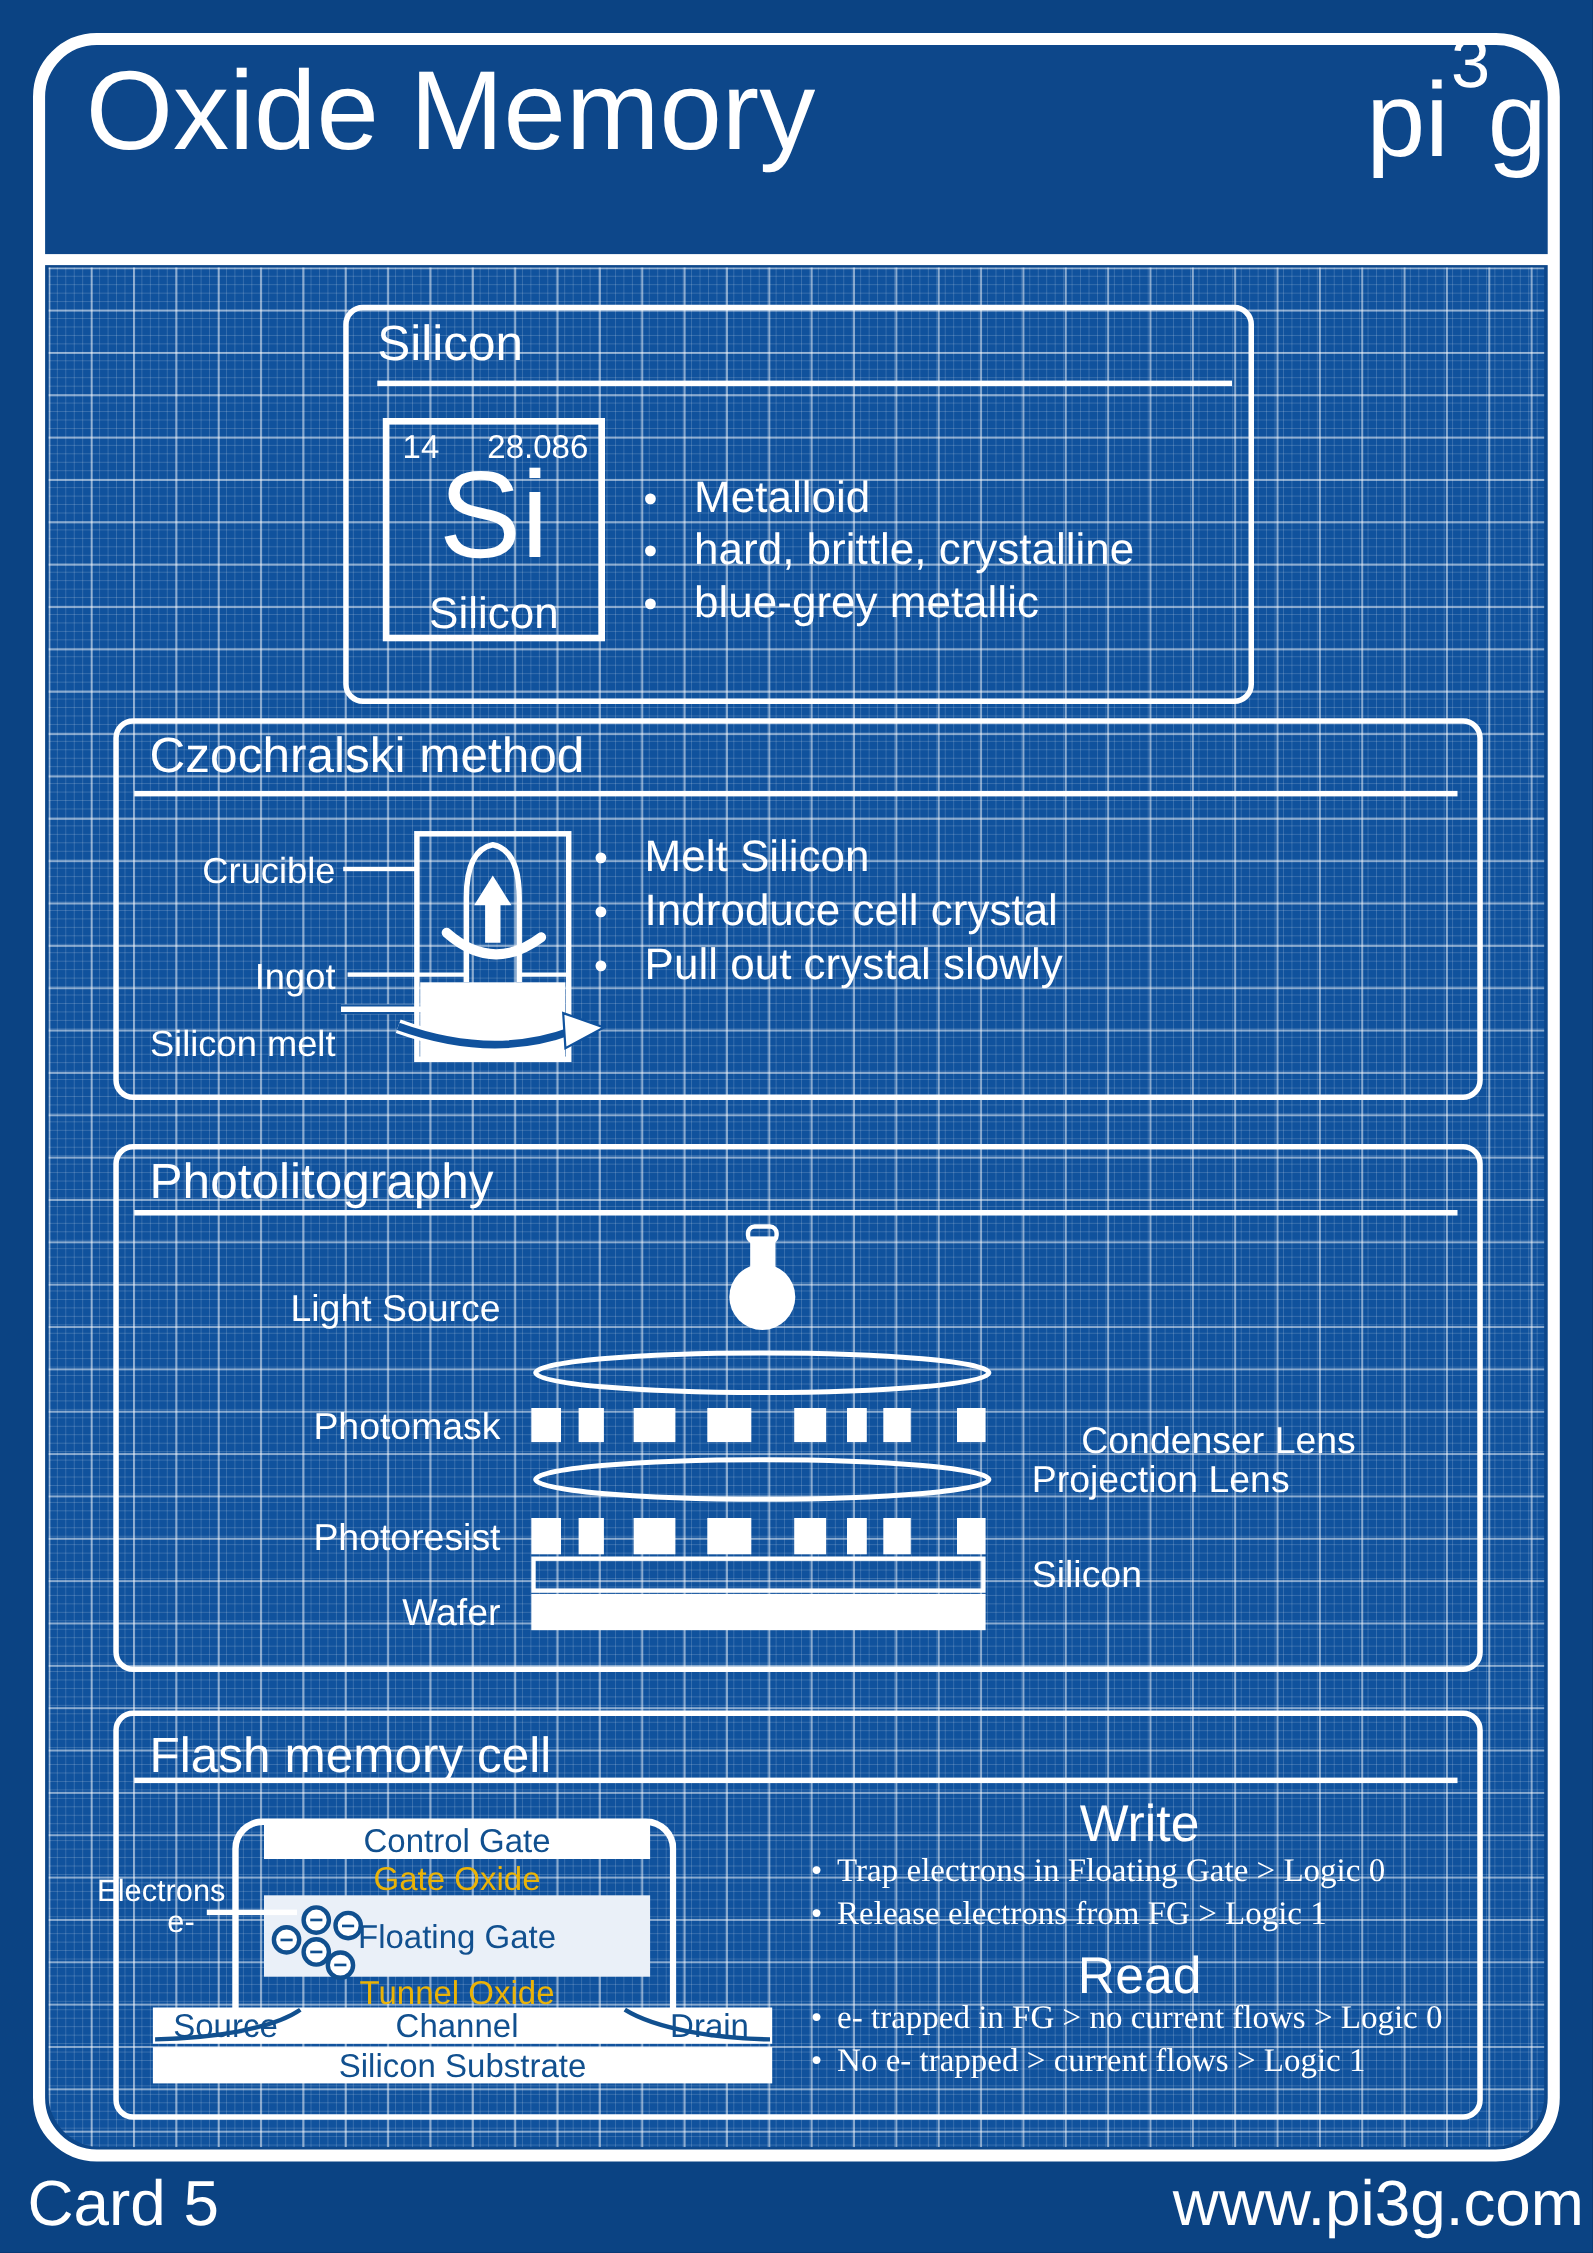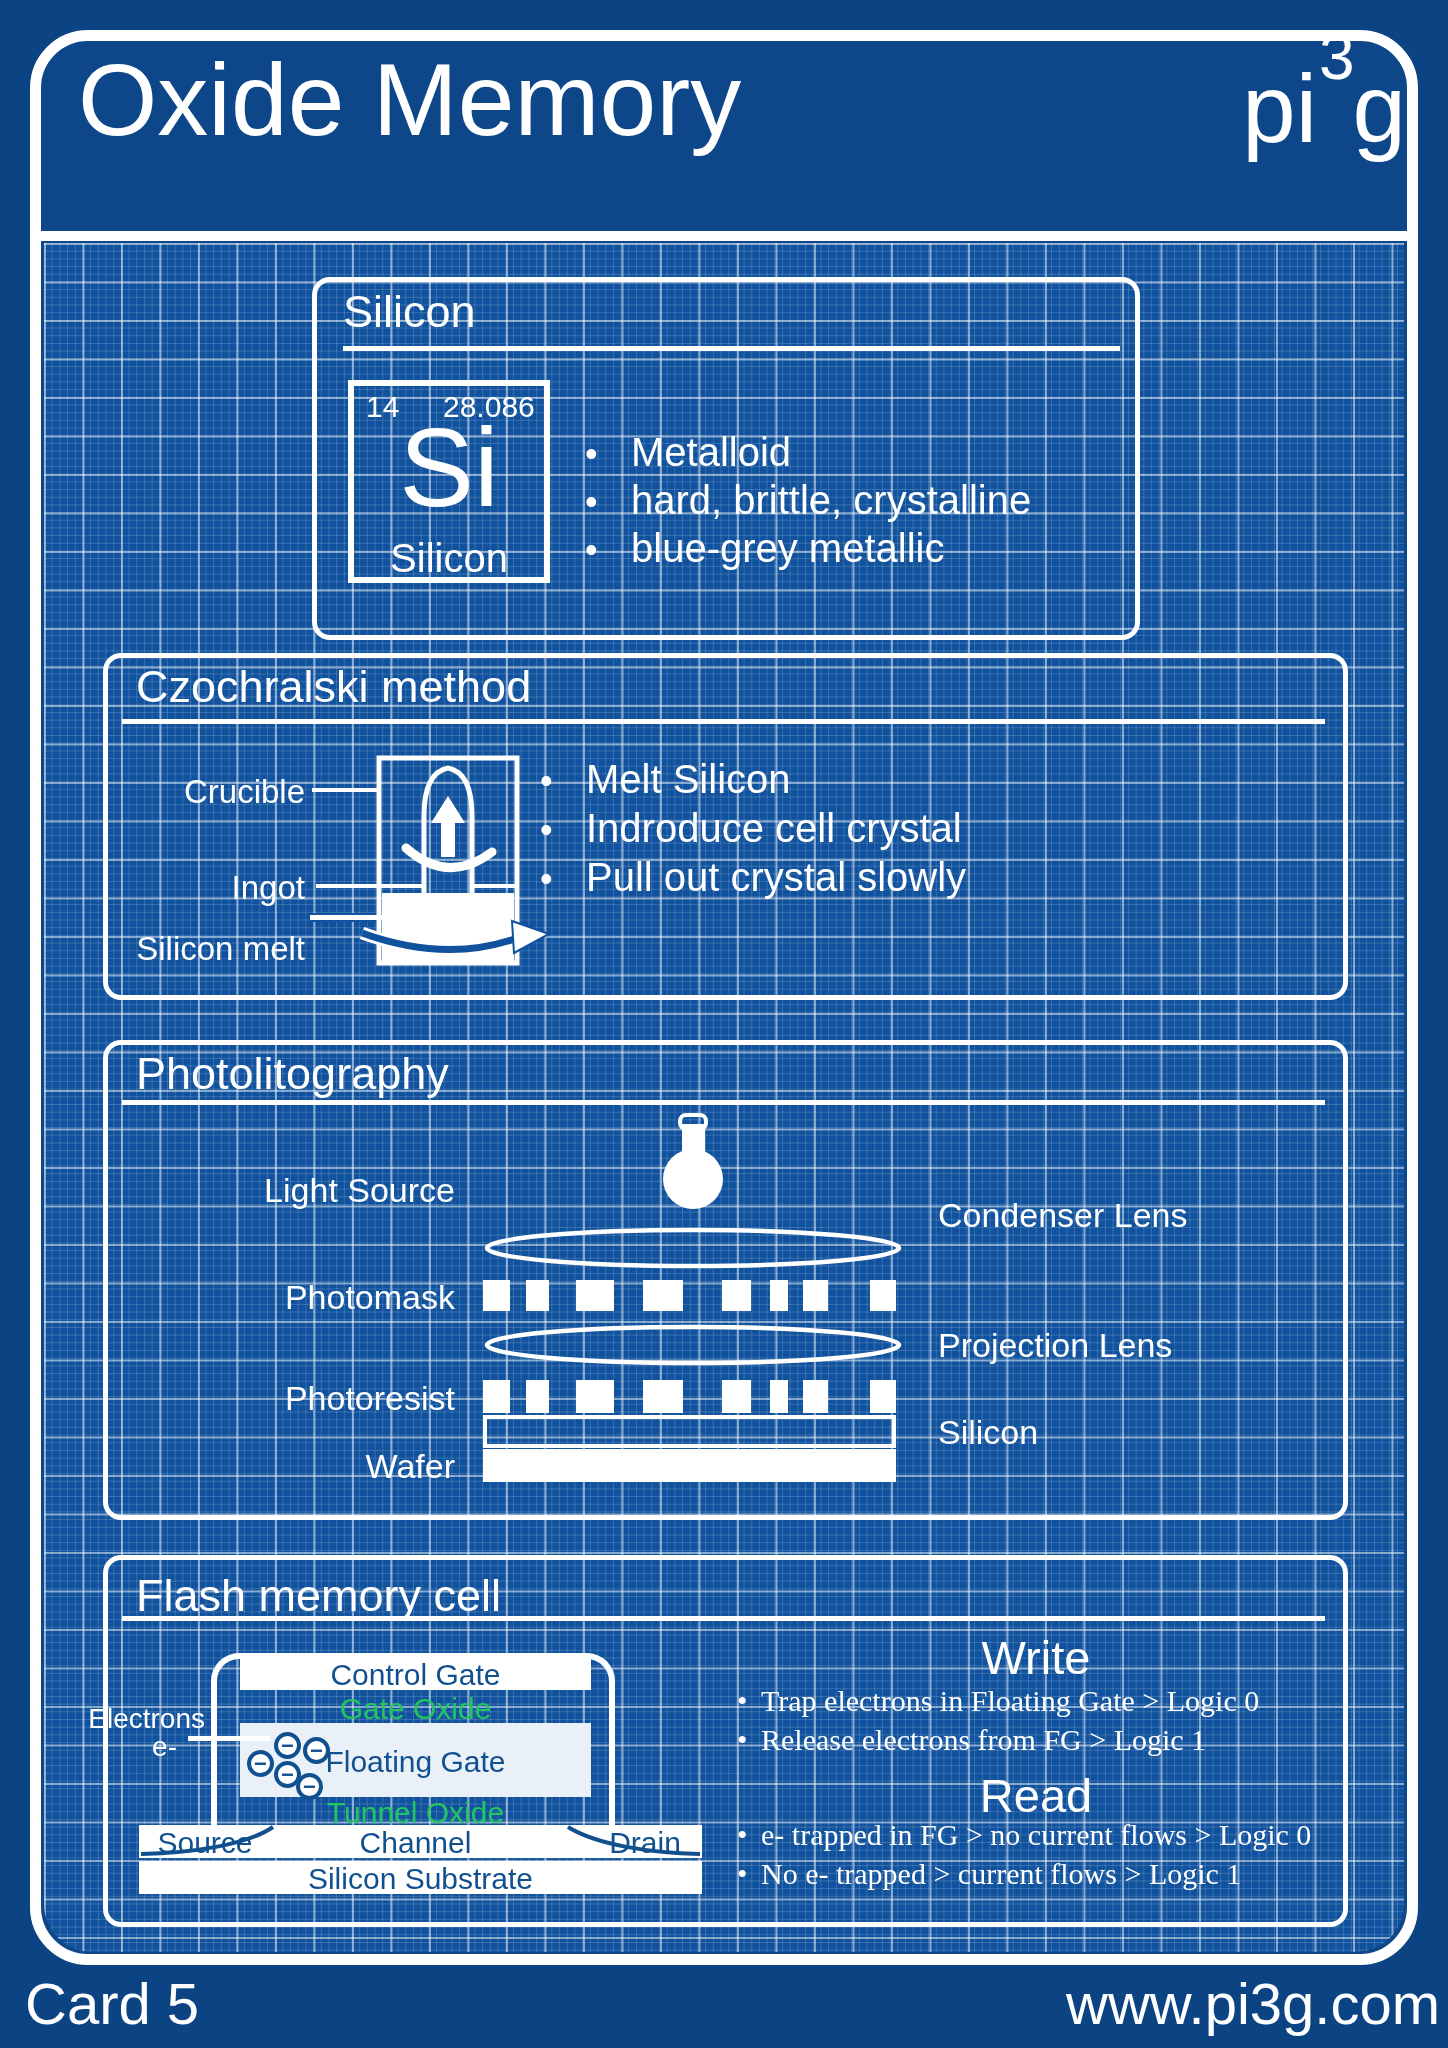--- a/index.html
+++ b/index.html
@@ -63,21 +63,21 @@
   .bulb-globe{position:absolute; left:663px; top:1149px; width:60px; height:60px; border-radius:50%; background:#fff;}
   .mask-bar{position:absolute; left:483px; width:413px;}
   .mask-bar i{position:absolute; top:0; bottom:0; background:#fff;}
   .layer-outline{position:absolute; left:483px; top:1415px; width:413px; height:33px; box-sizing:border-box; border:4px solid #fff;}
   .layer-solid{position:absolute; left:483px; top:1449px; width:413px; height:33px; background:#fff;}
   
   .cell-outline{position:absolute; left:211px; top:1653px; width:404px; height:175px; box-sizing:border-box;
     border:6px solid #fff; border-bottom:none; border-radius:28px 28px 0 0;}
   .cg-bar{position:absolute; left:240px; top:1656px; width:351px; height:34px; background:#fff;}
   .cellbar-label{position:absolute; text-align:center; font-size:30px; color:#11508F; white-space:nowrap;}
-  .cellrow-label{position:absolute; text-align:center; font-size:30px; color:#22c55e; white-space:nowrap;}
+  .cellrow-label{position:absolute; text-align:center; font-size:30px; color:#eab308; white-space:nowrap;}
   .fg-bar{position:absolute; left:240px; top:1723px; width:351px; height:74px; background:#EAF0F8;}
   .sd-bar{position:absolute; left:139px; top:1825px; width:563px; height:33px; background:#fff;}
   .sub-bar{position:absolute; left:139px; top:1861px; width:563px; height:33px; background:#fff;}
   .ecirc{position:absolute; width:27px; height:27px; box-sizing:border-box; border:4px solid #11508F; border-radius:50%;
     background:#fff; color:#11508F; text-align:center; line-height:19px; font-size:22px; font-weight:700;}
   .ecirc::before{content:"\2212";}
   .e-label{position:absolute; text-align:right; font-size:28px; white-space:nowrap;}
   .wr-head{position:absolute; left:886px; width:300px; text-align:center; font-size:47px;}
   svg{position:absolute; overflow:visible;}
 </style>
@@ -161,21 +161,21 @@
   <svg width="426" height="140" viewBox="0 0 426 140" style="left:480px;top:1226px;">
     <ellipse cx="213" cy="22" rx="206" ry="18" fill="none" stroke="#fff" stroke-width="4.5"></ellipse>
     <ellipse cx="213" cy="119" rx="206" ry="18" fill="none" stroke="#fff" stroke-width="4.5"></ellipse>
   </svg>
 
   <div class="ph-label-l" style="top:1171px;">Light Source</div>
   <div class="ph-label-l" style="top:1278px;">Photomask</div>
   <div class="ph-label-l" style="top:1379px;">Photoresist</div>
   <div class="ph-label-l" style="top:1447px;">Wafer</div>
 
-  <div class="ph-label-r" style="top:1196px;">Condenser Lens</div>
+  <div class="ph-label-r" style="top:1291px;padding-left:45px;">Condenser Lens</div>
   <div class="ph-label-r" style="top:1326px;">Projection Lens</div>
   <div class="ph-label-r" style="top:1413px;">Silicon</div>
 
   <div class="mask-bar" style="top:1280px;height:31px;">
     <i style="left:0;width:27px"></i>
       <i style="left:43px;width:23px"></i>
       <i style="left:93px;width:38px"></i>
       <i style="left:160px;width:40px"></i>
       <i style="left:239px;width:29px"></i>
       <i style="left:287px;width:18px"></i>

